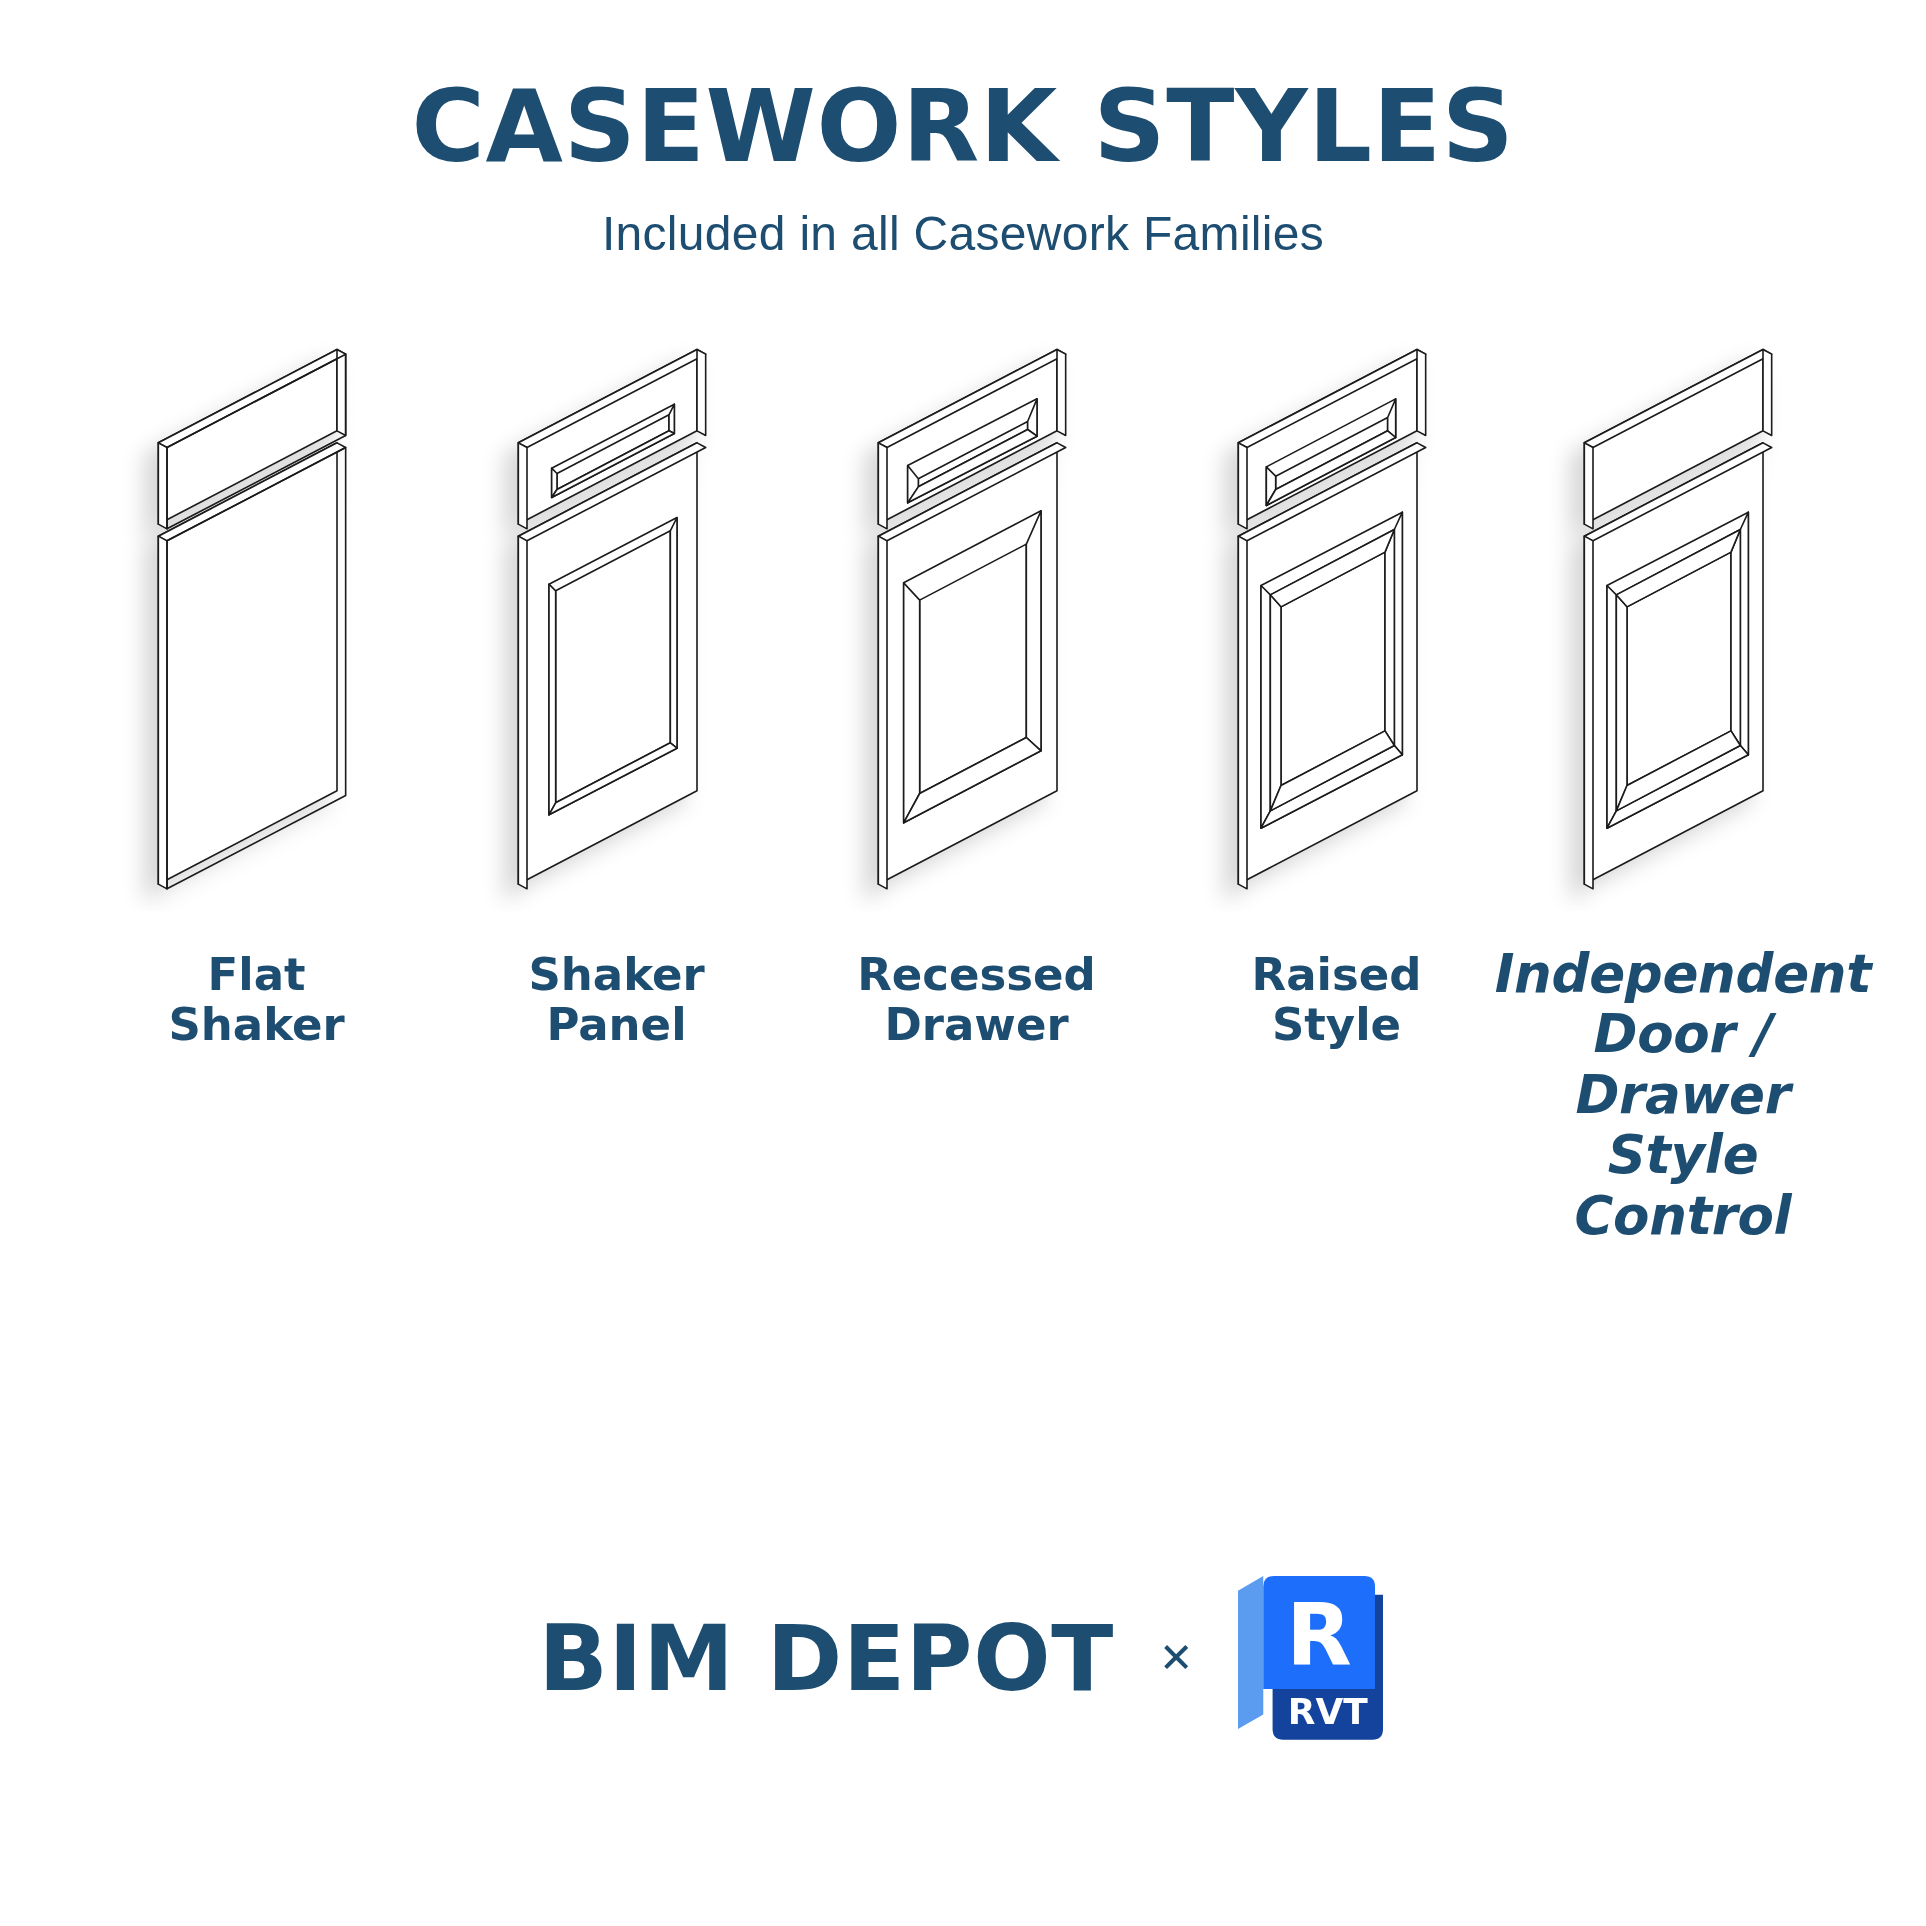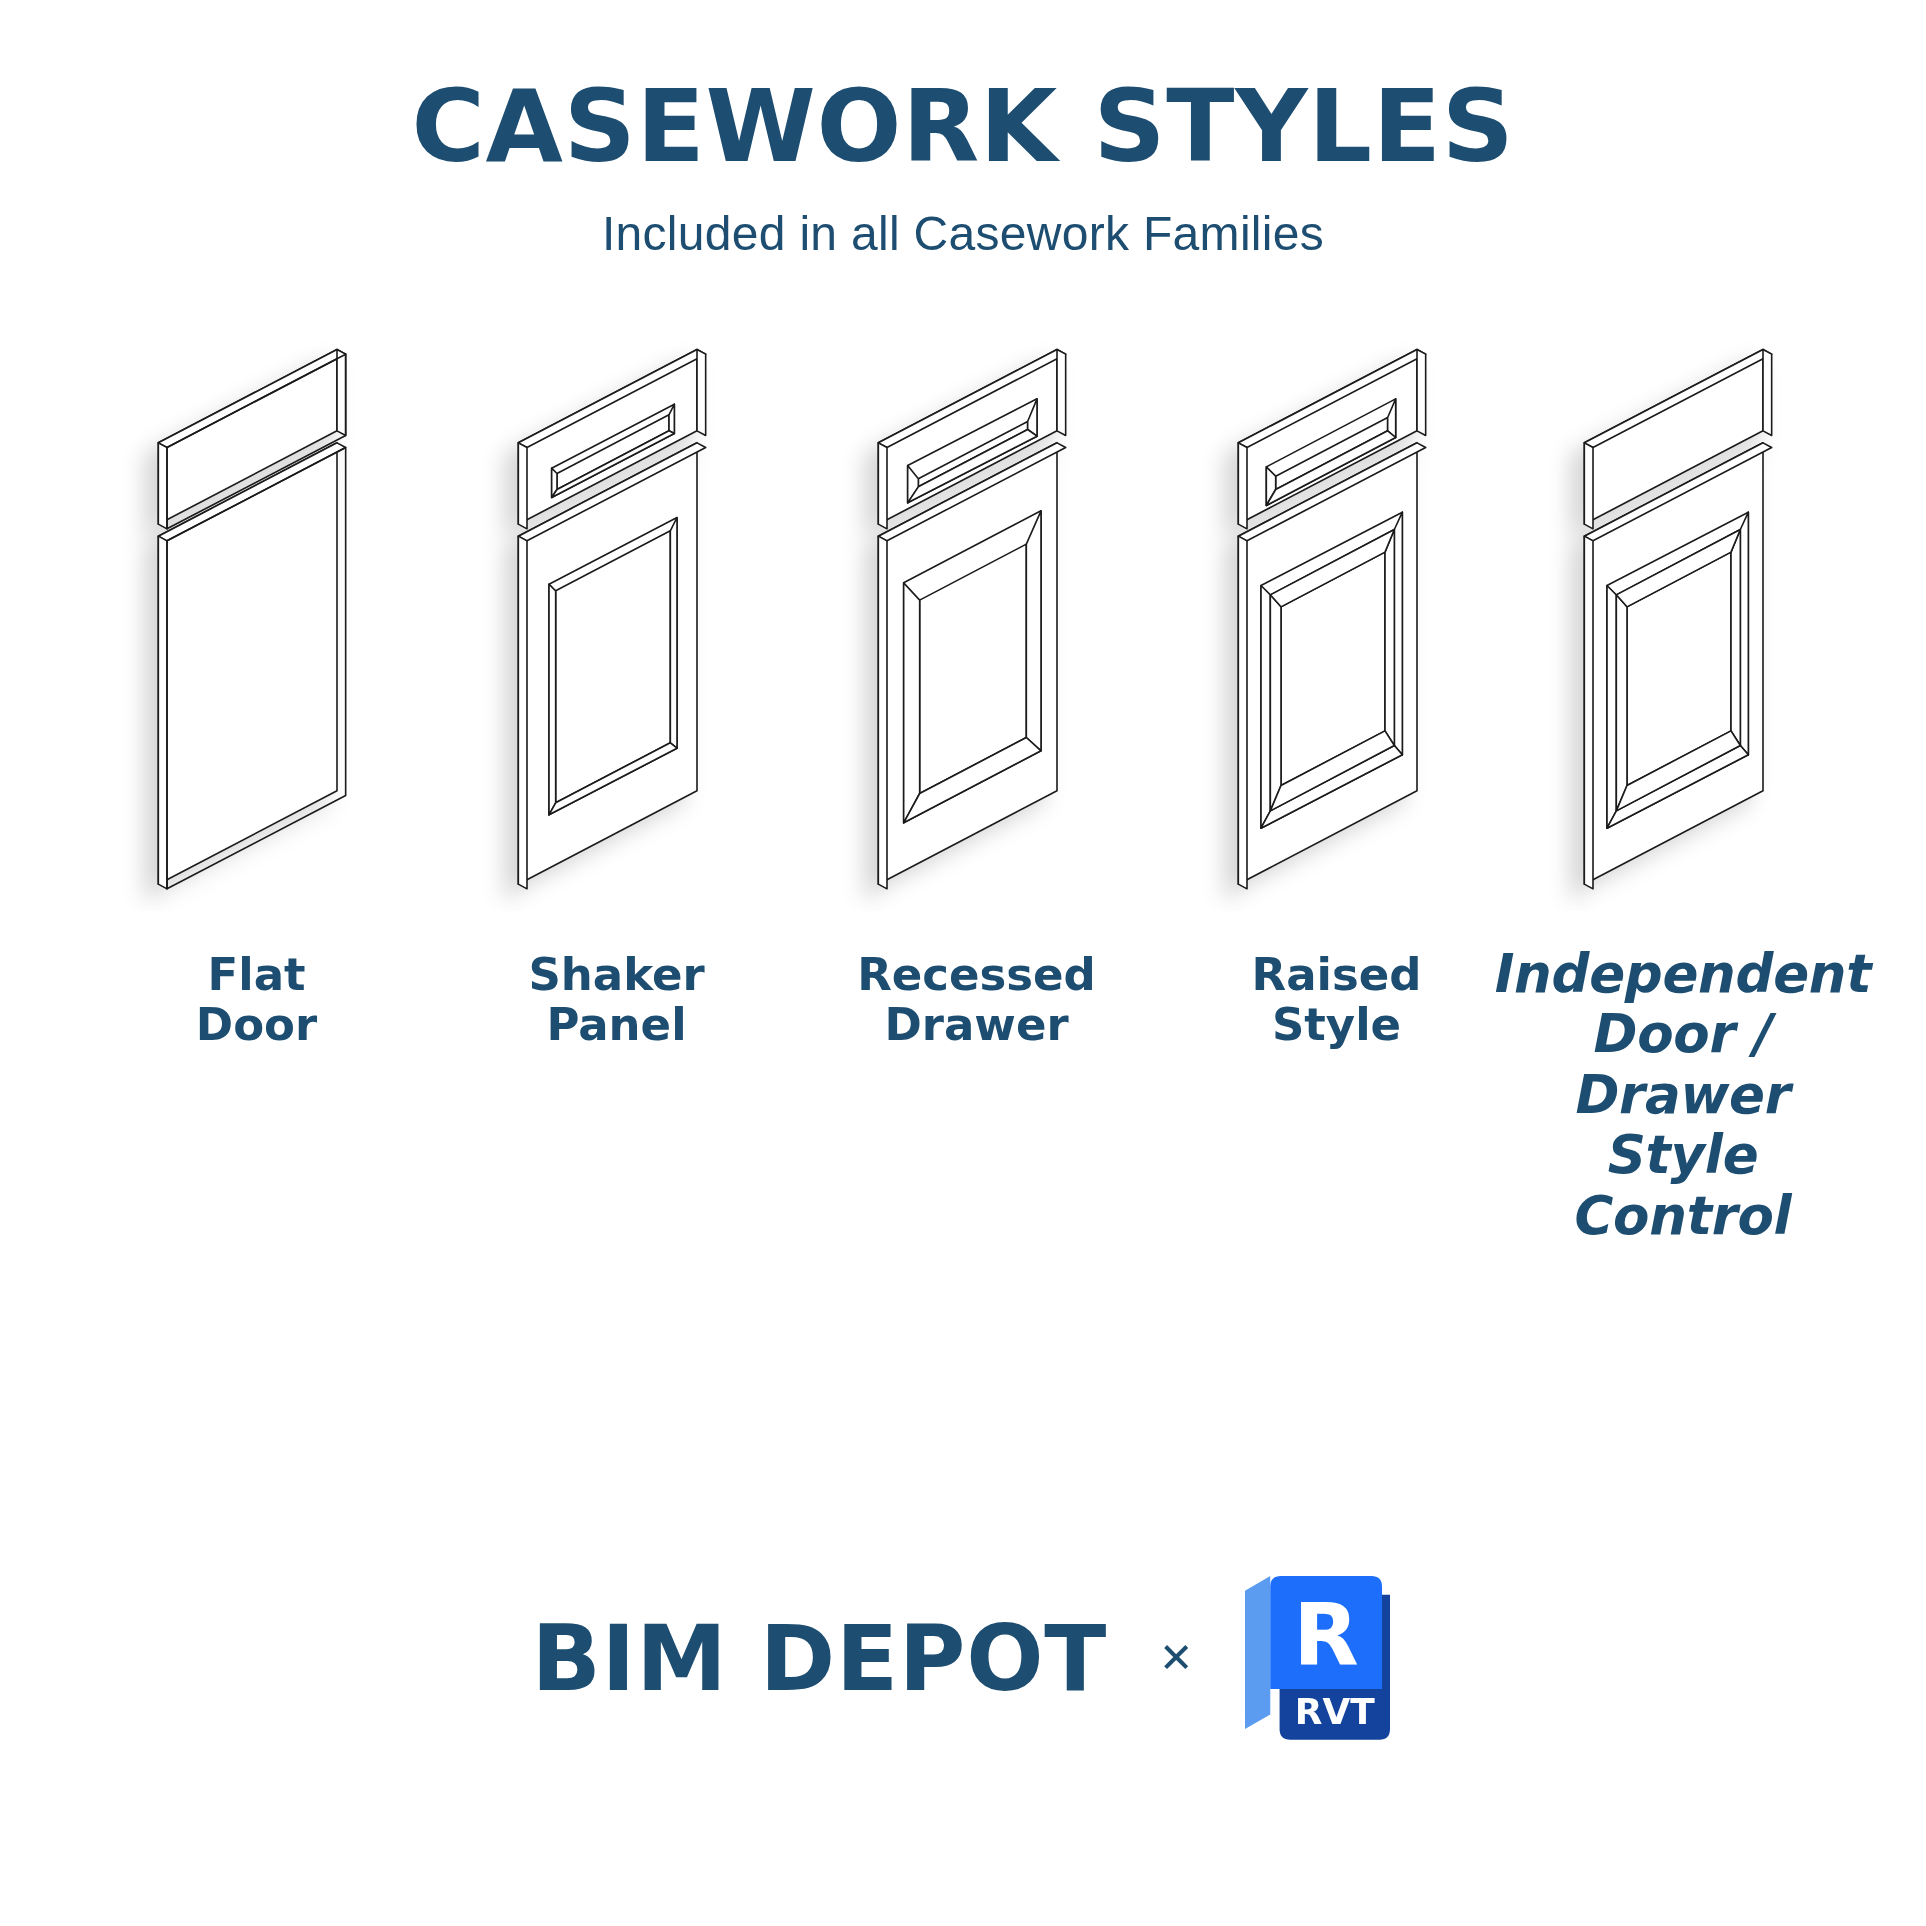--- a/index.html
+++ b/index.html
@@ -76,21 +76,21 @@
     letter-spacing:-0.3px;
   }
 
   
   .footer {
     margin-top:auto;
     padding-bottom:181px;
     display:flex;
     align-items:center;
     justify-content:center;
-    gap:8px;
+    gap:1px;
   }
   .brand {
     font-size:91px;
     font-weight:bold;
     letter-spacing:0.7px;
     color:#1d4d70;
     font-family:"DejaVu Sans", sans-serif;
     line-height:1;
   }
   .cross {
@@ -132,21 +132,21 @@
             <path d="M75 185 L343 45 L343 167 L75 307 Z" fill="none"></path>
 
             <path d="M62 318 L330 178 L330 700 L62 840 Z"></path>
             <path d="M62 318 L330 178 L343 185 L75 325 Z"></path>
             <path d="M62 318 L75 325 L75 847 L62 840 Z"></path>
             <path d="M75 325 L343 185 L343 707 L75 847 Z" fill="none"></path>
           </g>
         </svg>
       </div>
       <div class="panel-label">Flat
-Door</div>
+Shaker</div>
     </div>
 
     <div class="panel-col">
       <div class="panel-art">
         <svg width="280" height="587" viewBox="0 0 420 880" fill="none" xmlns="http://www.w3.org/2000/svg">
           <defs>
             <filter id="sh2" x="-40%" y="-10%" width="190%" height="140%">
               <feDropShadow dx="-20" dy="18" stdDeviation="16" flood-color="#000" flood-opacity="0.16"></feDropShadow>
             </filter>
           </defs>

